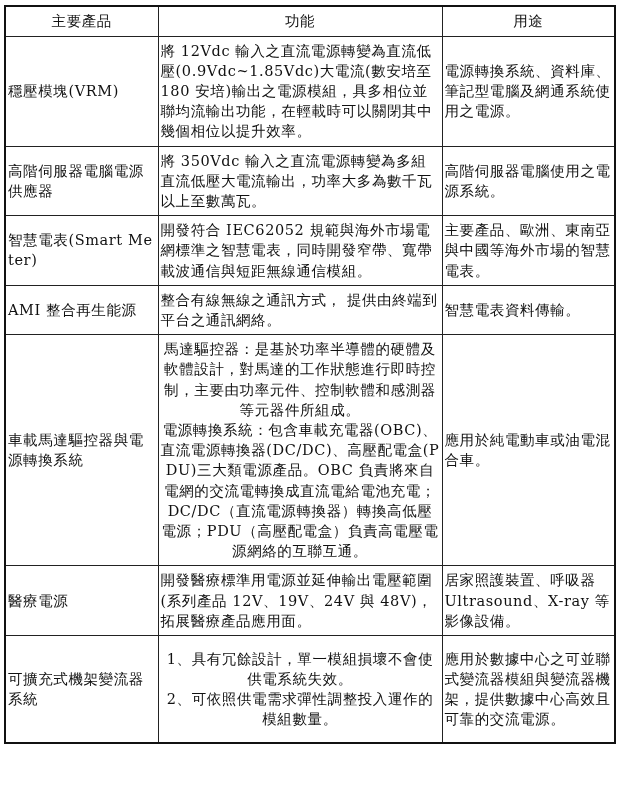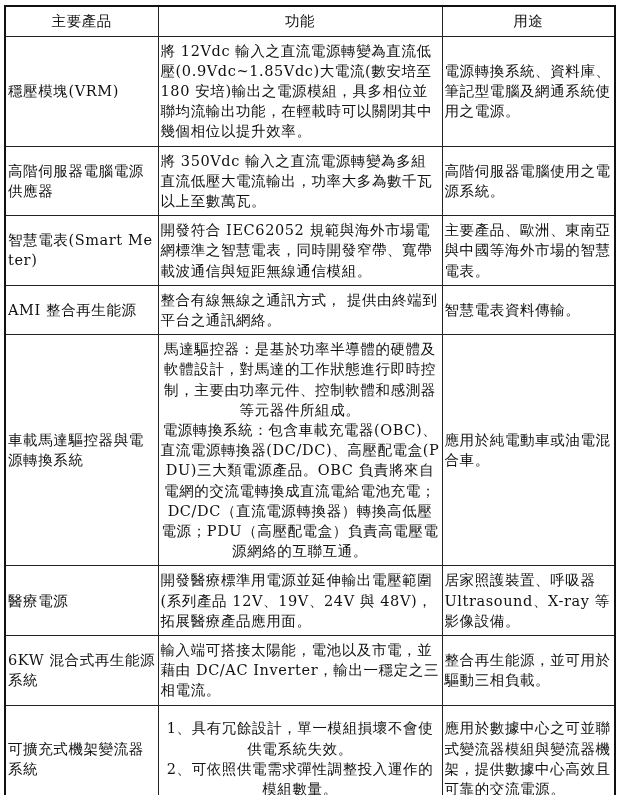--- a/index.html
+++ b/index.html
@@ -59,25 +59,20 @@
       <td>車載馬達驅控器與電源轉換系統</td>
       <td class="pre">馬達驅控器：是基於功率半導體的硬體及軟體設計，對馬達的工作狀態進行即時控制，主要由功率元件、控制軟體和感測器等元器件所組成。
 電源轉換系統：包含車載充電器(OBC)、直流電源轉換器(DC/DC)、高壓配電盒(PDU)三大類電源產品。OBC 負責將來自電網的交流電轉換成直流電給電池充電；DC/DC（直流電源轉換器）轉換高低壓電源；PDU（高壓配電盒）負責高電壓電源網絡的互聯互通。</td>
       <td>應用於純電動車或油電混合車。</td>
     </tr>
     <tr style="height:62px">
       <td>醫療電源</td>
       <td>開發醫療標準用電源並延伸輸出電壓範圍(系列產品 12V、19V、24V 與 48V)，拓展醫療產品應用面。</td>
       <td>居家照護裝置、呼吸器 Ultrasound、X-ray 等影像設備。</td>
     </tr>
-    <tr style="height:63px">
-      <td>6KW 混合式再生能源系統</td>
-      <td>輸入端可搭接太陽能，電池以及市電，並藉由 DC/AC Inverter，輸出一穩定之三相電流。</td>
-      <td>整合再生能源，並可用於驅動三相負載。</td>
-    </tr>
     <tr style="height:108px">
       <td>可擴充式機架變流器系統</td>
       <td class="pre">1、具有冗餘設計，單一模組損壞不會使供電系統失效。
 2、可依照供電需求彈性調整投入運作的模組數量。</td>
       <td>應用於數據中心之可並聯式變流器模組與變流器機架，提供數據中心高效且可靠的交流電源。</td>
     </tr>
   </tbody>
 </table>
 
 </body></html>

